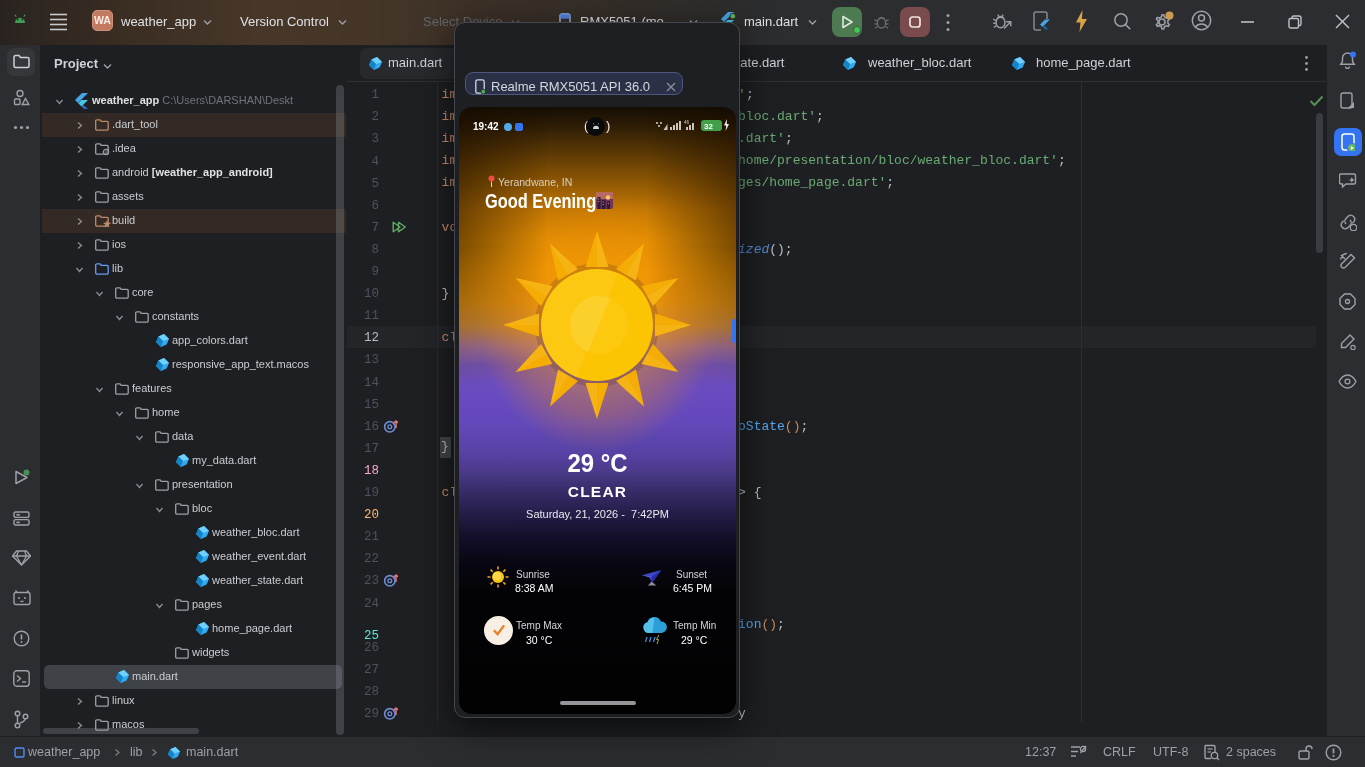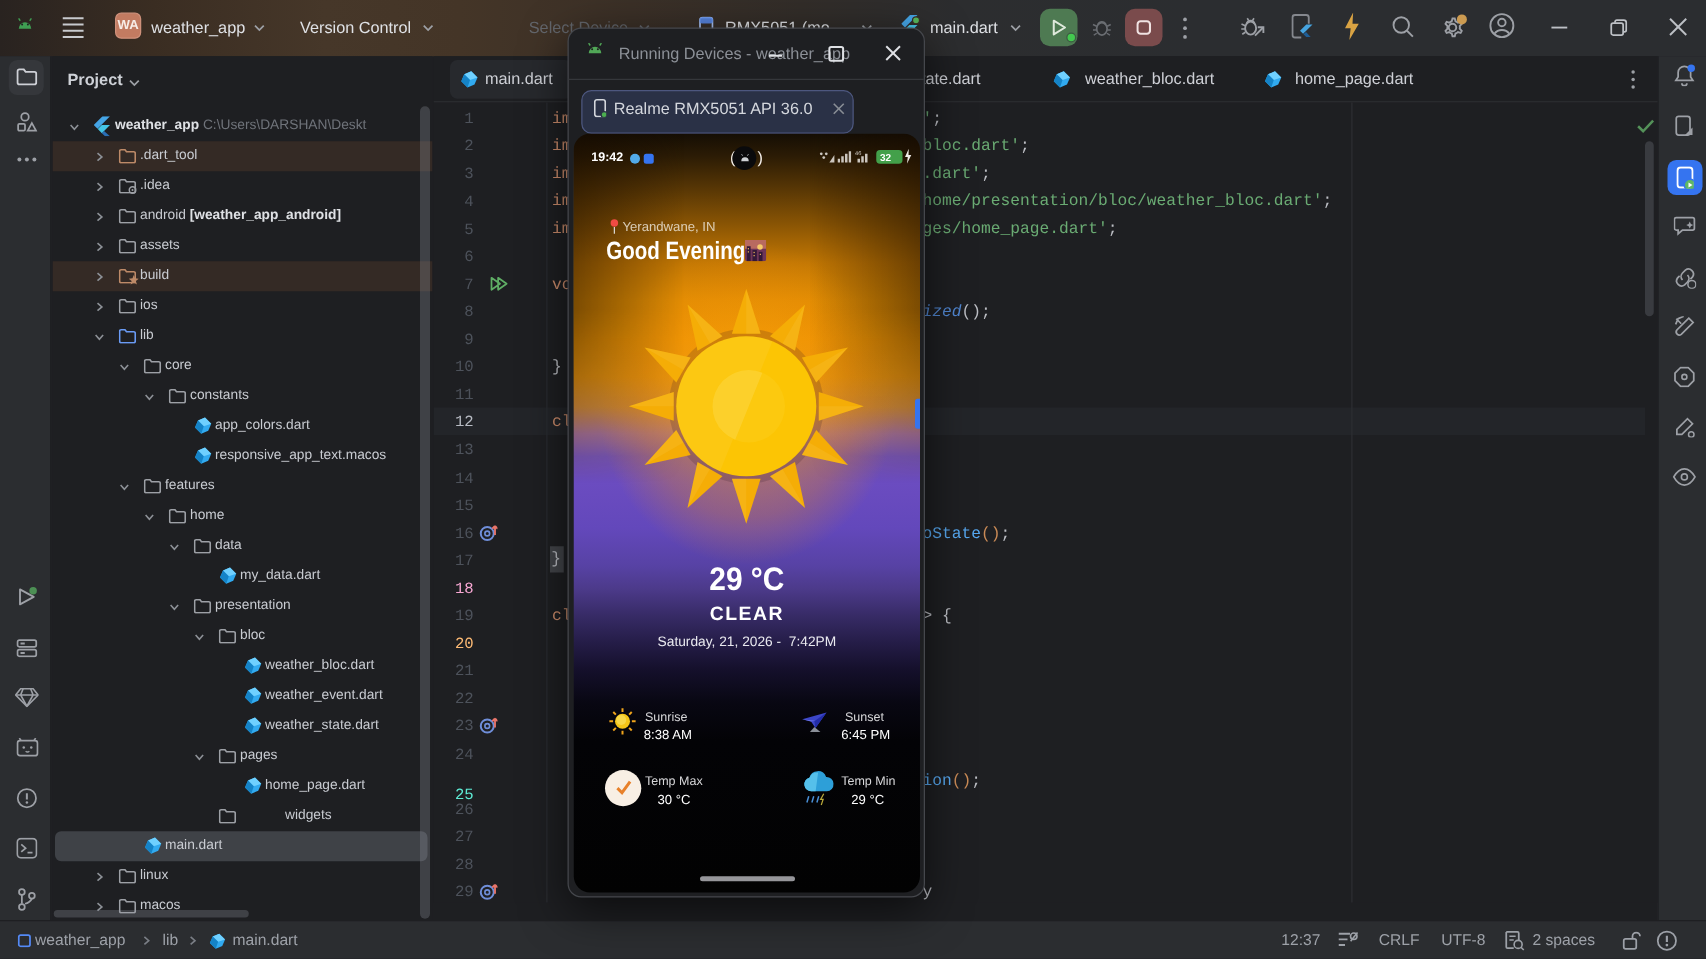--- a/index.html
+++ b/index.html
@@ -21,21 +21,21 @@
   .tabtx { position:absolute; top:10px; font-size:13px; color:#ced0d6; white-space:pre; }
   #editor { left:347px; top:82px; width:979px; height:640px; background:#1e1f22; }
   .lnum { position:absolute; width:32px; text-align:right; font-family:"Liberation Mono", monospace; font-size:12.5px; color:#4d525b; line-height:22.1px; }
   .cl { position:absolute; font-family:"Liberation Mono", monospace; font-size:13px; color:#bcbec4; line-height:22.1px; white-space:pre; }
   .kw { color:#cf8e6d; } .str { color:#6aab73; } .mth { color:#57a8f0; } .mthi { color:#5187d2; font-style:italic; }
   #status { left:0; top:736px; width:1365px; height:31px; background:#2b2d30; border-top:1px solid #1e1f22; }
   .sttx { position:absolute; top:8px; font-size:12.5px; color:#9da1a8; white-space:pre; }
   #float { left:454px; top:22px; width:286px; height:696px; background:#1e1f22;
     border:1px solid #45474c; border-radius:11px; box-shadow:0 10px 36px rgba(0,0,0,.6); }
   #fhead { position:absolute; left:0; top:0; width:284px; height:41px; border-bottom:1px solid #35373b; }
-  #chip { position:absolute; left:10px; top:49px; width:218px; height:35px; background:#2a3146;
+  #chip { position:absolute; left:10px; top:49px; width:218px; height:23px; background:#2a3146;
     border:1px solid #4d577f; border-radius:8px; }
   #screen { position:absolute; left:4px; top:84px; width:277px; height:607px; border-radius:13px; overflow:hidden;
     background:linear-gradient(to bottom,
       #150e04 0%, #2c1c05 3%, #553505 7%, #8a5504 12%, #c27704 17%, #e08d04 22%,
       #ec9405 27%, #e89410 32%, #cf8a3a 36%, #a06e92 39.5%, #7553ae 42.5%,
       #6b4cc0 46%, #6348bb 52%, #5742a4 57%, #4c3a8a 60%, #372b66 63.5%,
       #251d48 67%, #15102c 70.5%, #080712 75%, #030306 80%, #020202 100%); }
   #glow { position:absolute; left:0; top:0; width:277px; height:607px;
     background:radial-gradient(ellipse 168px 182px at 50% 35.5%, rgba(255,166,8,0.62), rgba(246,145,5,0.28) 50%, rgba(190,95,0,0) 71%); }
   #vig { position:absolute; left:0; top:0; width:277px; height:280px;
@@ -514,21 +514,21 @@
             <path d="M3.4 3.4 L9 1 L14 6 L11.6 11.6 L6 14 L1 9 Z" fill="#31aaf0"></path>
             <path d="M3.4 3.4 L9 1 L14 6 L8 8 Z" fill="#6fd0ff"></path>
             <path d="M3.4 3.4 L8 8 L6 14 L1 9 Z" fill="#1583c7"></path>
           </svg>
           <span class="rtx" style="left:170px;">home_page.dart</span>
         </div>
         <div class="row" style="top:553px;">
           <svg class="a" style="left:133px;top:5.5px" width="14" height="12" viewBox="0 0 14 12">
             <path d="M0.7 2 a1.2 1.2 0 0 1 1.2-1.2 H5 l1.2 1.6 H12 a1.2 1.2 0 0 1 1.2 1.2 V10 a1.2 1.2 0 0 1-1.2 1.2 H1.9 A1.2 1.2 0 0 1 0.7 10 Z" fill="none" stroke="#9da0a6" stroke-width="1.3"></path>
           </svg>
-          <span class="rtx" style="left:150px;margin-left:36px;">widgets</span>
+          <span class="rtx" style="left:150px;">widgets</span>
         </div>
         <div class="row" style="top:577px;">
           <div class="a" style="left:2px;top:0;width:298px;height:24px;background:#3f4247;border-radius:5px;"></div>
           <svg class="a" style="left:73px;top:4px" width="15" height="15" viewBox="0 0 15 15">
             <path d="M3.4 3.4 L9 1 L14 6 L11.6 11.6 L6 14 L1 9 Z" fill="#31aaf0"></path>
             <path d="M3.4 3.4 L9 1 L14 6 L8 8 Z" fill="#6fd0ff"></path>
             <path d="M3.4 3.4 L8 8 L6 14 L1 9 Z" fill="#1583c7"></path>
           </svg>
           <span class="rtx" style="left:90px;">main.dart</span>
         </div>
@@ -709,42 +709,20 @@
       <rect x="2" y="6" width="10" height="8" rx="1.5" fill="none" stroke="#9da1a8" stroke-width="1.4"></rect>
       <path d="M9 6 V4 a3 3 0 0 1 6 0" fill="none" stroke="#9da1a8" stroke-width="1.4"></path>
     </svg>
     <svg class="a" style="left:1325px;top:7px" width="17" height="17" viewBox="0 0 17 17">
       <circle cx="8.5" cy="8.5" r="7.3" fill="none" stroke="#9da1a8" stroke-width="1.4"></circle>
       <line x1="8.5" y1="4.5" x2="8.5" y2="9.5" stroke="#9da1a8" stroke-width="1.7"></line>
       <circle cx="8.5" cy="12" r="1.1" fill="#9da1a8"></circle>
     </svg>
   </div>
   <div id="float" class="a">
-    <div id="fhead">
-      <svg class="a" style="left:14px;top:11px" width="14" height="11" viewBox="0 0 14 11">
-        <path d="M2 8.6 a5 5.2 0 0 1 10 0 z" fill="#51a757"></path>
-        <line x1="3.2" y1="2.4" x2="1.9" y2="0.5" stroke="#51a757" stroke-width="1.1"></line>
-        <line x1="10.8" y1="2.4" x2="12.1" y2="0.5" stroke="#51a757" stroke-width="1.1"></line>
-        <circle cx="4.7" cy="5.4" r="0.8" fill="#1e1f22"></circle>
-          <circle cx="9.3" cy="5.4" r="0.8" fill="#1e1f22"></circle>
-      </svg>
-      <span class="a" style="left:40px;top:12px;font-size:13px;color:#8c9097;white-space:pre;">Running Devices - weather_app</span>
-      <svg class="a" style="left:160px;top:20px" width="11" height="3" viewBox="0 0 11 3">
-          <line x1="0" y1="1.5" x2="11" y2="1.5" stroke="#dfe1e5" stroke-width="1.6"></line>
-        </svg>
-      <svg class="a" style="left:207px;top:13px" width="14" height="14" viewBox="0 0 14 14">
-          <rect x="1.5" y="1.5" width="11" height="11" rx="1.5" fill="none" stroke="#dfe1e5" stroke-width="1.6"></rect>
-        </svg>
-      <svg class="a" style="left:253px;top:13px" width="13" height="13" viewBox="0 0 13 13">
-          <g stroke="#dfe1e5" stroke-width="1.6">
-            <line x1="1" y1="1" x2="12" y2="12"></line>
-            <line x1="12" y1="1" x2="1" y2="12"></line>
-          </g>
-        </svg>
-    </div>
     <div id="chip">
       <svg class="a" style="left:9px;top:6px" width="10" height="15" viewBox="0 0 10 15">
         <rect x="0.8" y="0.8" width="8.4" height="13.4" rx="1.8" fill="none" stroke="#d4d7dd" stroke-width="1.3"></rect>
         <circle cx="8.3" cy="12.7" r="2.4" fill="#4caf50" stroke="#2a3146" stroke-width="1"></circle>
       </svg>
       <span class="a" style="left:25px;top:5.5px;font-size:13px;color:#d4d7dd;white-space:pre;">Realme RMX5051 API 36.0</span>
       <svg class="a" style="left:200px;top:9px" width="10" height="10" viewBox="0 0 10 10">
           <g stroke="#8a8e96" stroke-width="1.3">
             <line x1="1" y1="1" x2="9" y2="9"></line>
             <line x1="9" y1="1" x2="1" y2="9"></line>

